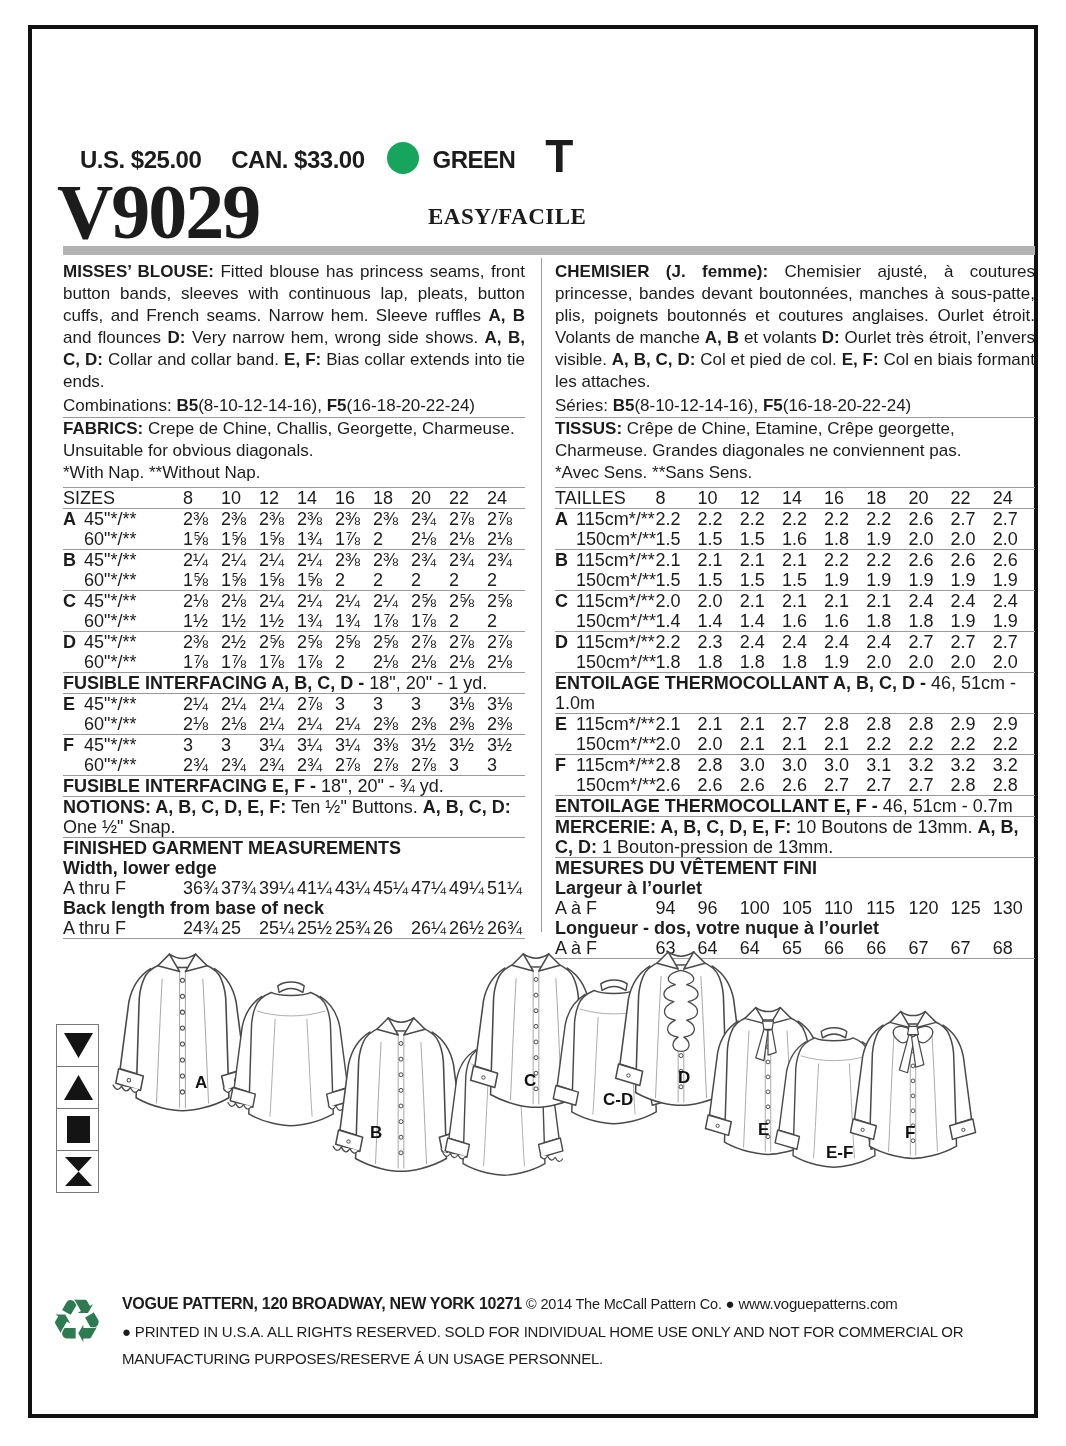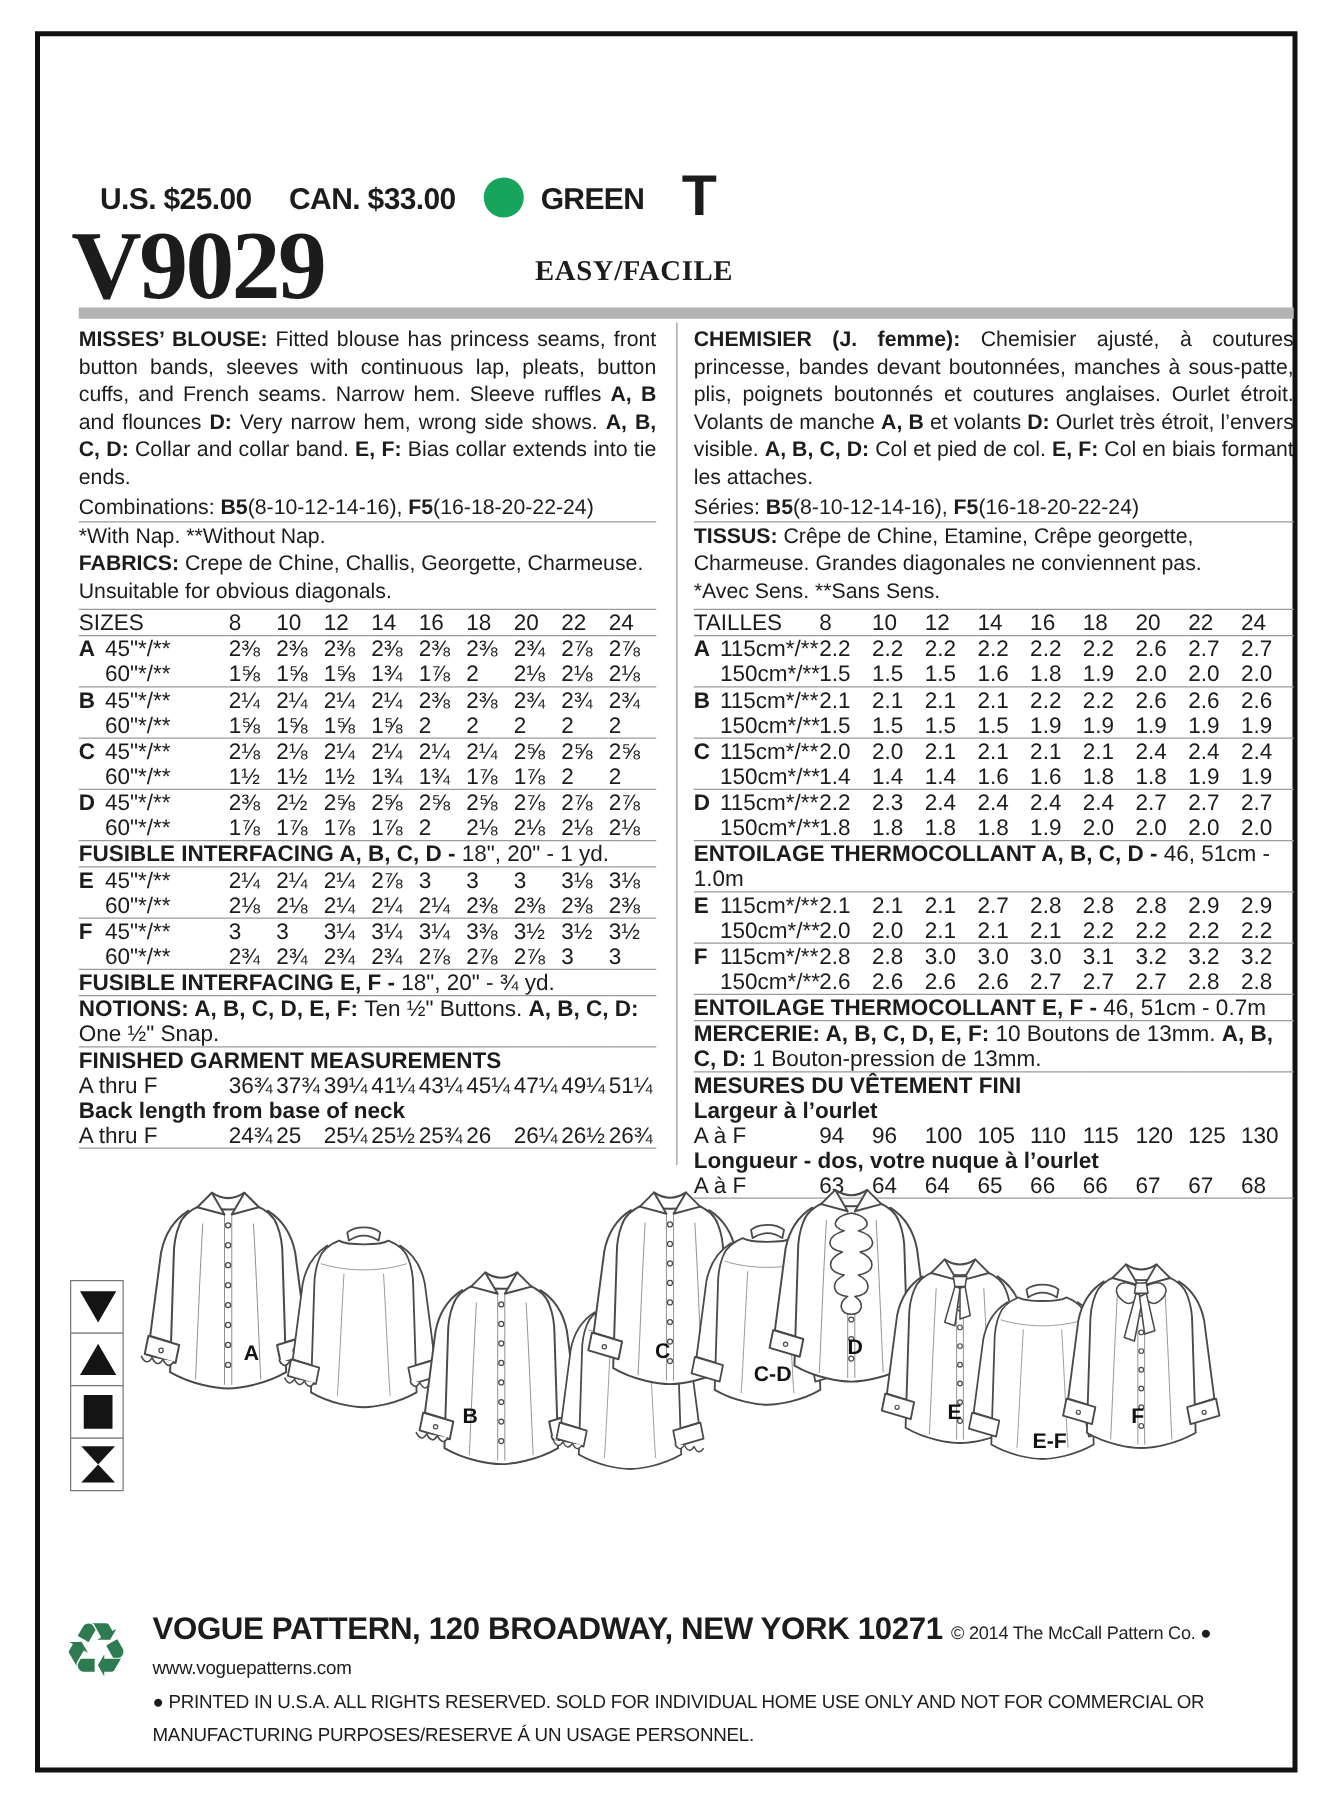--- a/index.html
+++ b/index.html
@@ -62,21 +62,21 @@
   .symbol-cell svg{display:block;}
   .sym{fill:#141414;}
 
   
   .footer{position:absolute;left:50px;top:1290px;width:965px;display:flex;}
   .recycle{font-family:"DejaVu Sans",sans-serif;font-size:60px;line-height:62px;color:#2e7b52;
     flex:0 0 64px;}
   .footer-text{margin-left:8px;font-size:15px;line-height:27px;letter-spacing:-0.2px;}
   .footer-text p{margin:0;}
   .footer-text .f1{font-size:15px;}
-  .footer-text .f1 b{font-size:25px;letter-spacing:-0.3px;}
+  .footer-text .f1 b{font-size:16px;letter-spacing:-0.3px;}
   .footer-text .sm{font-size:14.5px;color:#222;}
 </style>
 </head>
 <body>
 
 <div class="frame"></div>
 
 <div class="price-line">
   <span>U.S. $25.00</span>
   <span class="gap1">CAN. $33.00</span>
@@ -88,22 +88,22 @@
 <div class="difficulty">EASY/FACILE</div>
 <div class="gray-bar"></div>
 <div class="v-divider"></div>
 
 <div class="cols">
 
   <div class="col">
     <p class="desc"><b>MISSES’ BLOUSE: </b>Fitted blouse has princess seams, front button bands, sleeves with continuous lap, pleats, button cuffs, and French seams. Narrow hem. Sleeve ruffles <b>A, B</b> and flounces <b>D: </b>Very narrow hem, wrong side shows. <b>A, B, C, D: </b>Collar and collar band. <b>E, F: </b>Bias collar extends into tie ends.</p>
     <div class="pretable">
       <p class="rule-below">Combinations: <b>B5</b>(8-10-12-14-16), <b>F5</b>(16-18-20-22-24)</p>
+      <p><b>FABRICS: </b>Crepe de Chine, Challis, Georgette, Charmeuse. Unsuitable for obvious diagonals.</p>
       <p>*With Nap. **Without Nap.</p>
-      <p><b>FABRICS: </b>Crepe de Chine, Challis, Georgette, Charmeuse. Unsuitable for obvious diagonals.</p>
     </div>
     <table class="tbl">
       <colgroup>
         <col class="c-lbl-en">
           <col class="c-val-en">
           <col class="c-val-en">
           <col class="c-val-en">
         <col class="c-val-en">
           <col class="c-val-en">
           <col class="c-val-en">
@@ -272,20 +272,23 @@
             <td>3</td>
           </tr>
           <tr class="row-line">
             <td colspan="10" class="band-cell"><b>FUSIBLE INTERFACING E, F - </b>18", 20" - ¾ yd.</td>
           </tr>
           <tr class="row-line">
             <td colspan="10" class="band-cell"><b>NOTIONS: A, B, C, D, E, F: </b>Ten ½" Buttons. <b>A, B, C, D: </b>One ½" Snap.</td>
           </tr>
           <tr class="row-line">
             <td colspan="10" class="band-cell"><b>FINISHED GARMENT MEASUREMENTS</b></td>
+          </tr>
+          <tr>
+            <td colspan="10" class="band-cell"><b>Width, lower edge</b></td>
           </tr>
           <tr>
             <td>A thru F</td>
             <td>36¾</td>
             <td>37¾</td>
             <td>39¼</td>
             <td>41¼</td>
             <td>43¼</td>
             <td>45¼</td>
             <td>47¼</td>

